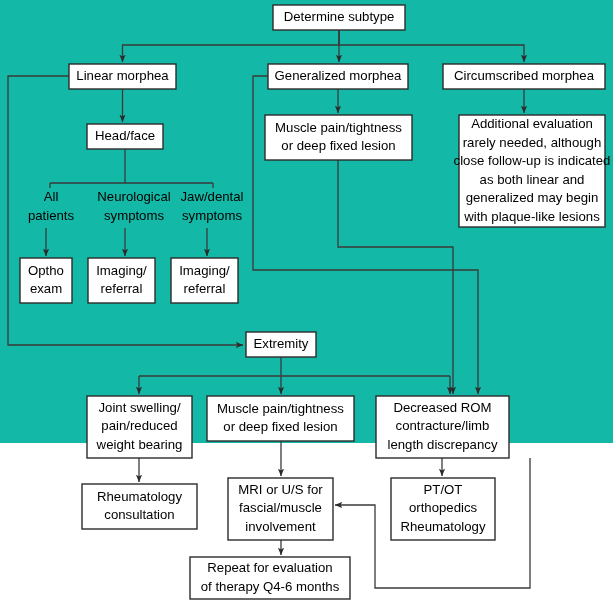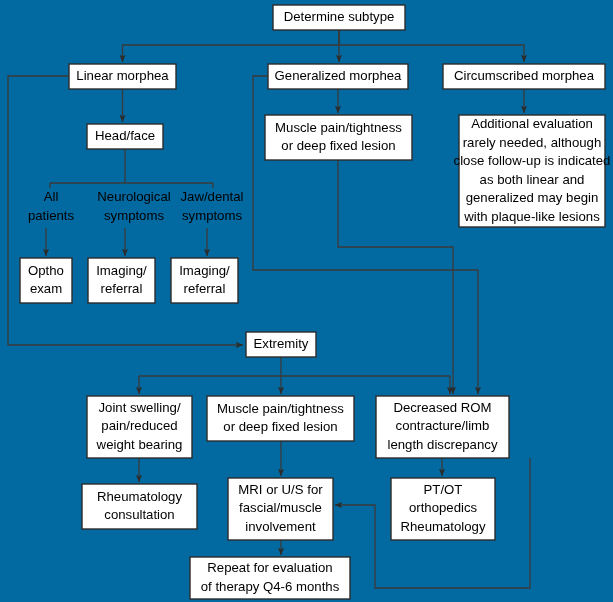--- a/index.html
+++ b/index.html
@@ -9,22 +9,22 @@
   }
   body {
     width: 613px;
     height: 602px;
     font-family: "Liberation Sans", sans-serif;
     overflow: hidden;
   }
   #flow-root {
     position: relative;
     width: 613px;
-    height: 602px;
-    background: #0369a1;
+    height: 443px;
+    background: #14b8a6;
   }
   svg#flow-svg {
     position: absolute;
     top: 0;
     left: 0;
     width: 613px;
     height: 602px;
   }
   .box-rect {
     fill: #ffffff;

